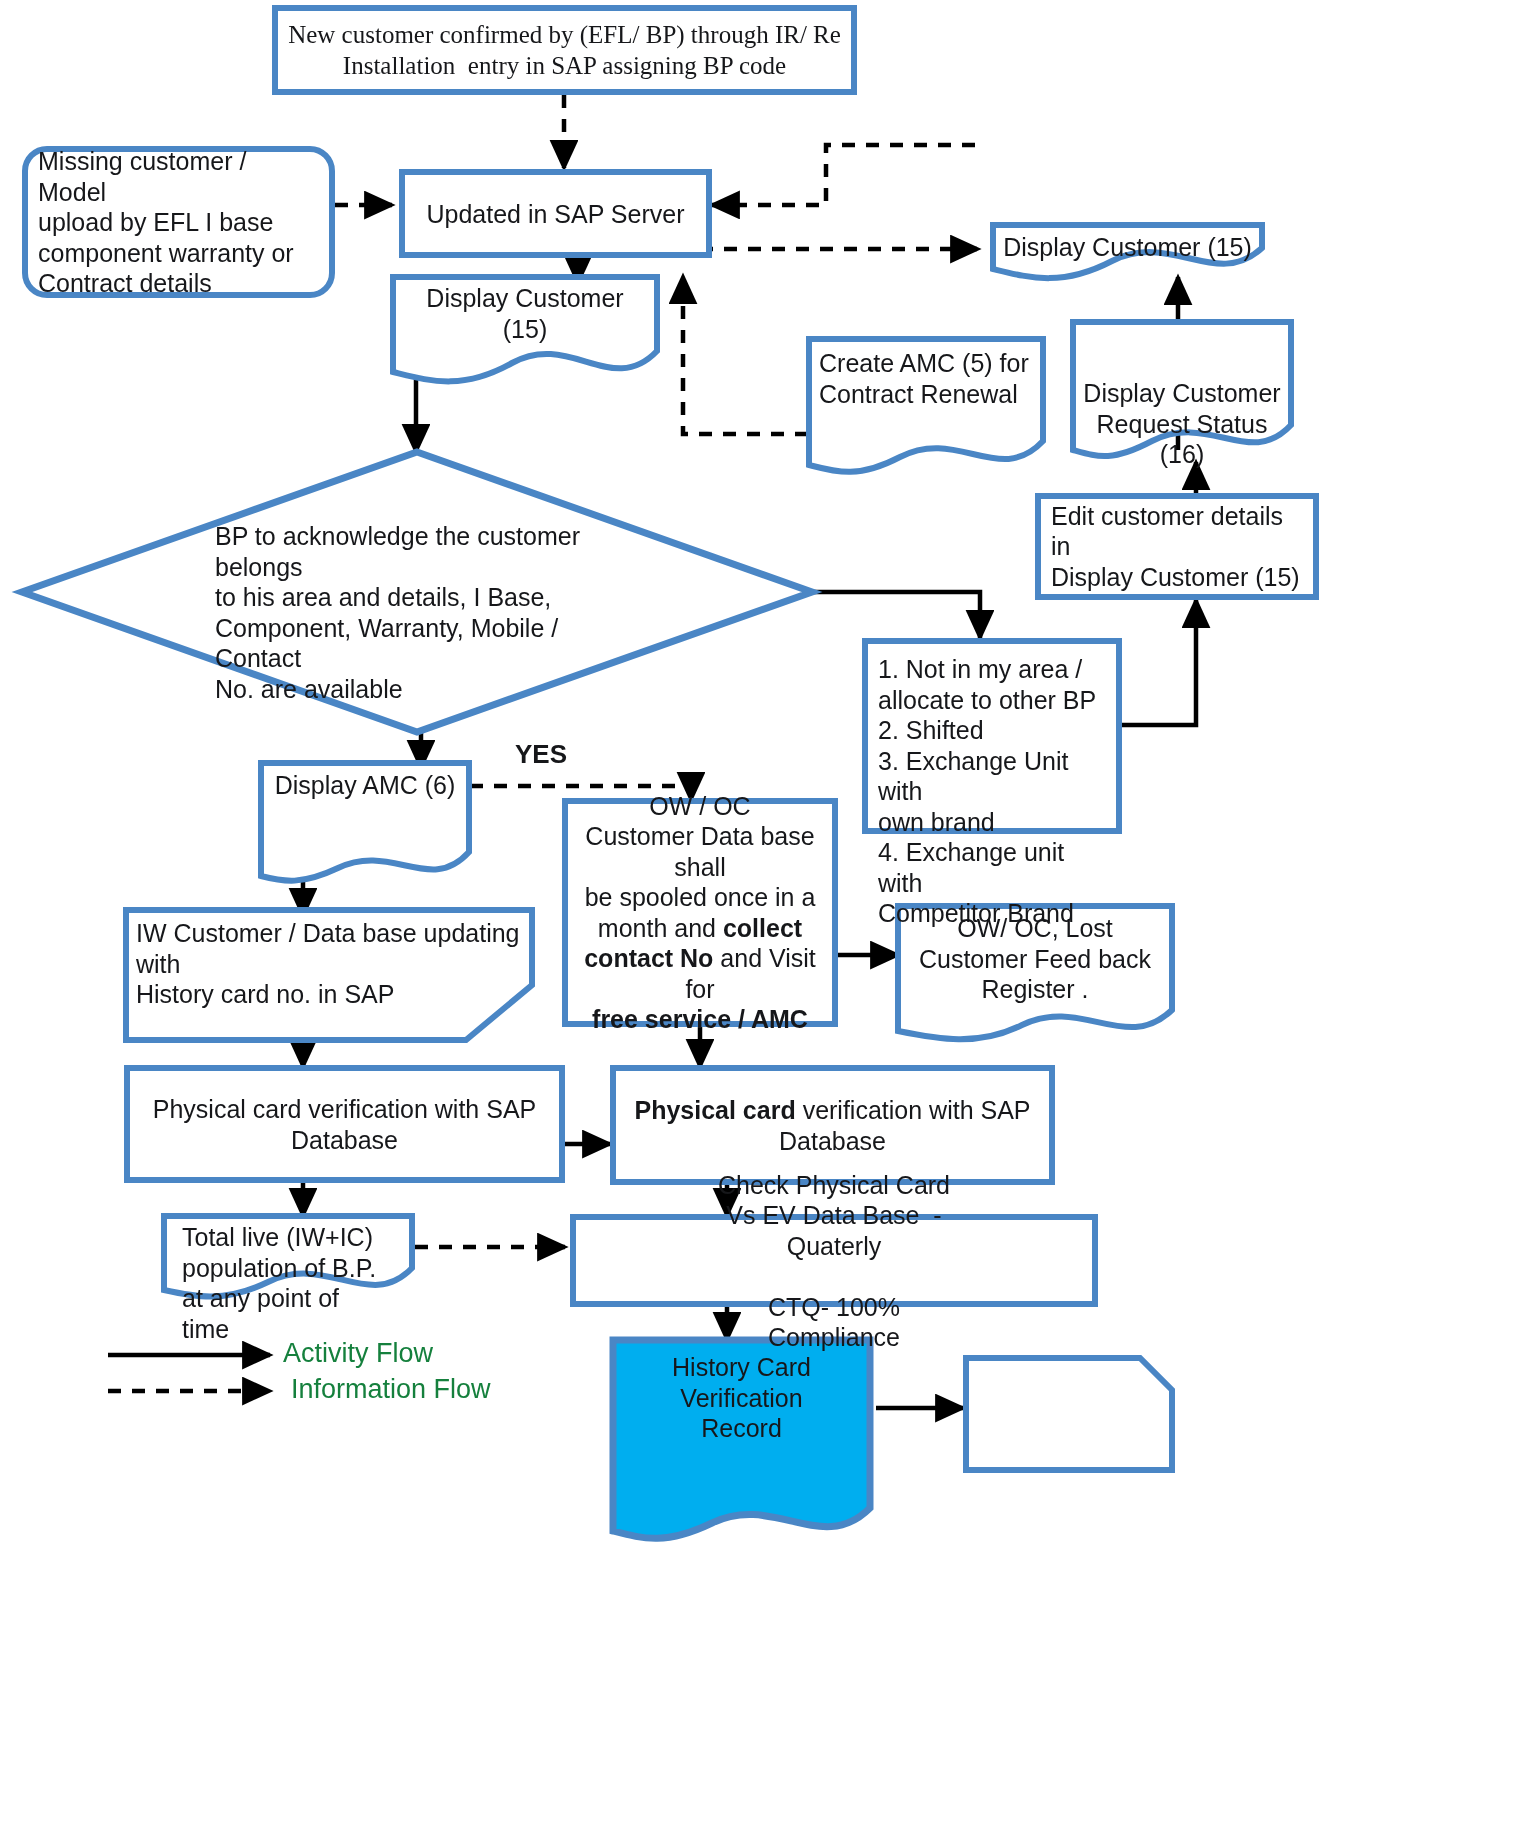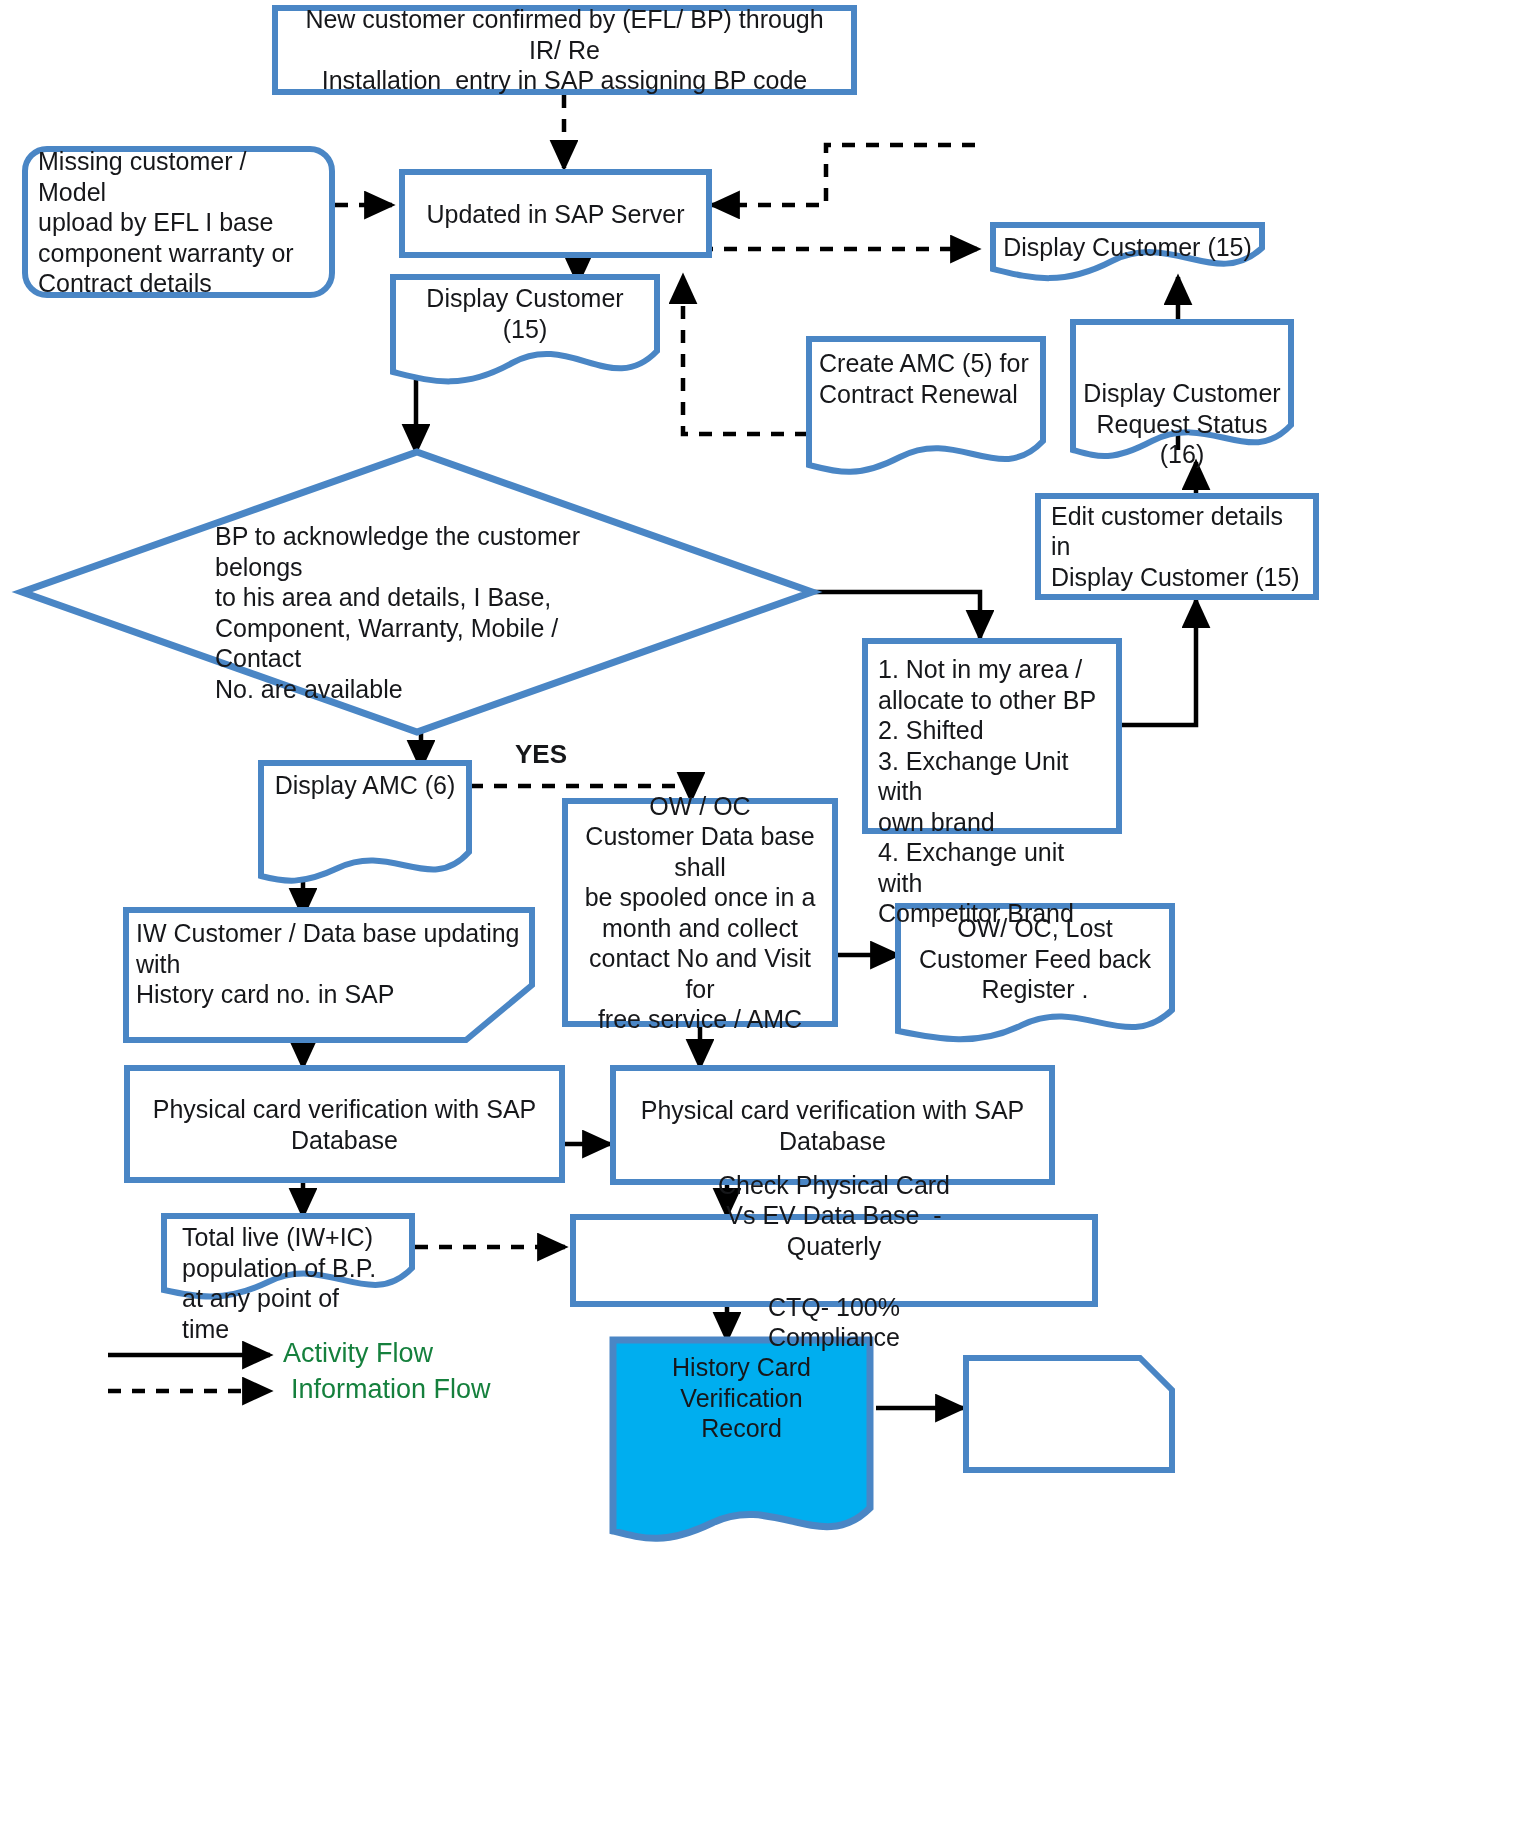--- a/index.html
+++ b/index.html
@@ -19,21 +19,21 @@
   }
   .t-center .txt{text-align:center;}
   .t-left .txt{text-align:left;}
   .top .txt{top:10px;}
   .mid .txt{top:50%;transform:translateY(-50%);}
   svg.layer{position:absolute;left:0;top:0;width:1529px;height:1827px;pointer-events:none;}
   .legend-label{
     position:absolute;font-size:27px;color:#15803d;white-space:nowrap;
   }
   .yes-label{position:absolute;font-size:26px;font-weight:bold;color:#16171a;}
-  b{font-weight:normal;}
+  b{font-weight:bold;}
 </style>
 </head>
 <body>
 
 <div id="stage">
 
   <svg class="layer" viewBox="0 0 1529 1827">
     <defs>
       <marker id="ah" markerWidth="9" markerHeight="9" refX="6.2" refY="3.2" orient="auto" markerUnits="strokeWidth">
         <path d="M0,0 L7,3.2 L0,6.4 z" fill="#000"></path>
@@ -99,21 +99,21 @@
     <path d="M1073,322 L1291,322 L1291,425 C1250,469 1210,412 1152,441 C1112,462 1098,457 1073,450 Z" fill="#ffffff" stroke="#4a86c5" stroke-width="6"></path>
     <path d="M261,763 L469,763 L469,852 C430,895 392,842 338,868 C302,885 284,882 261,876 Z" fill="#ffffff" stroke="#4a86c5" stroke-width="6"></path>
     <path d="M898,906 L1172,906 L1172,1010 C1126,1054 1082,996 1022,1025 C978,1047 938,1039 898,1031 Z" fill="#ffffff" stroke="#4a86c5" stroke-width="6"></path>
     <path d="M164,1216 L412,1216 L412,1268 C370,1312 326,1253 268,1282 C224,1303 196,1297 164,1290 Z" fill="#ffffff" stroke="#4a86c5" stroke-width="6"></path>
     <path d="M613,1340 L870,1340 L870,1508 C822,1556 774,1493 712,1523 C666,1545 644,1539 613,1531 Z" fill="#00aeef" stroke="#4a86c5" stroke-width="7"></path>
 
     <path d="M126,910 L532,910 L532,985 L466,1040 L126,1040 Z" fill="#ffffff" stroke="#4a86c5" stroke-width="6"></path>
     <path d="M966,1358 L1140,1358 L1172,1390 L1172,1470 L966,1470 Z" fill="#ffffff" stroke="#4a86c5" stroke-width="6"></path>
   </svg>
 
-  <div class="node rect t-center mid" style="left:272px;top:5px;width:585px;height:90px;">
+  <div class="node rect t-center mid" style="left:272px;top:5px;width:585px;height:90px;font-family:Liberation Serif, serif;">
     <div class="txt">New customer confirmed by (EFL/ BP) through IR/ Re
 Installation  entry in SAP assigning BP code</div>
   </div>
 
   <div class="node rect t-left mid" style="left:22px;top:146px;width:313px;height:152px;border-radius:25px;">
     <div class="txt">Missing customer / Model
 upload by EFL I base
 component warranty or
 Contract details</div>
   </div>

